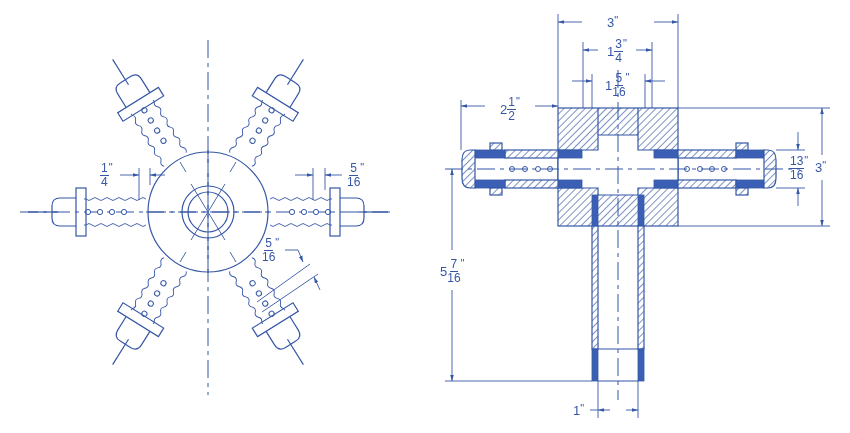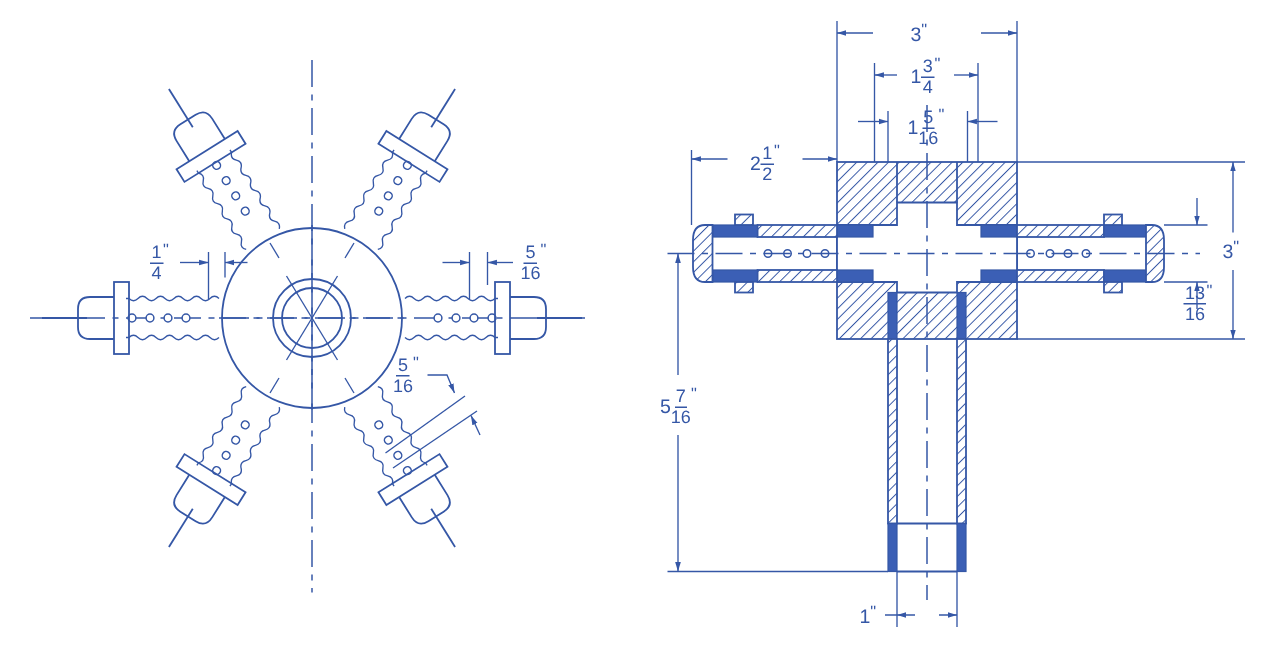--- a/index.html
+++ b/index.html
@@ -207,21 +207,21 @@
       <span class="num">5</span>
       <span>16</span>
     </span><span class="inch">"</span>
 </div>
 <div class="lbl" style="left:500px;top:96px;">
   <span class="whole">2</span><span class="frac">
       <span class="num">1</span>
       <span>2</span>
     </span><span class="inch">"</span>
 </div>
-<div class="lbl" style="left:789px;top:155px;margin-top:34px;">
+<div class="lbl" style="left:789px;top:155px;">
   <span class="frac">
       <span class="num">13</span>
       <span>16</span>
     </span><span class="inch">"</span>
 </div>
 <div class="lbl" style="left:815px;top:160px;background:#fff;">
   <span class="whole">3</span><span class="inch">"</span>
 </div>
 <div class="lbl" style="left:440px;top:258px;">
   <span class="whole">5</span><span class="frac">

